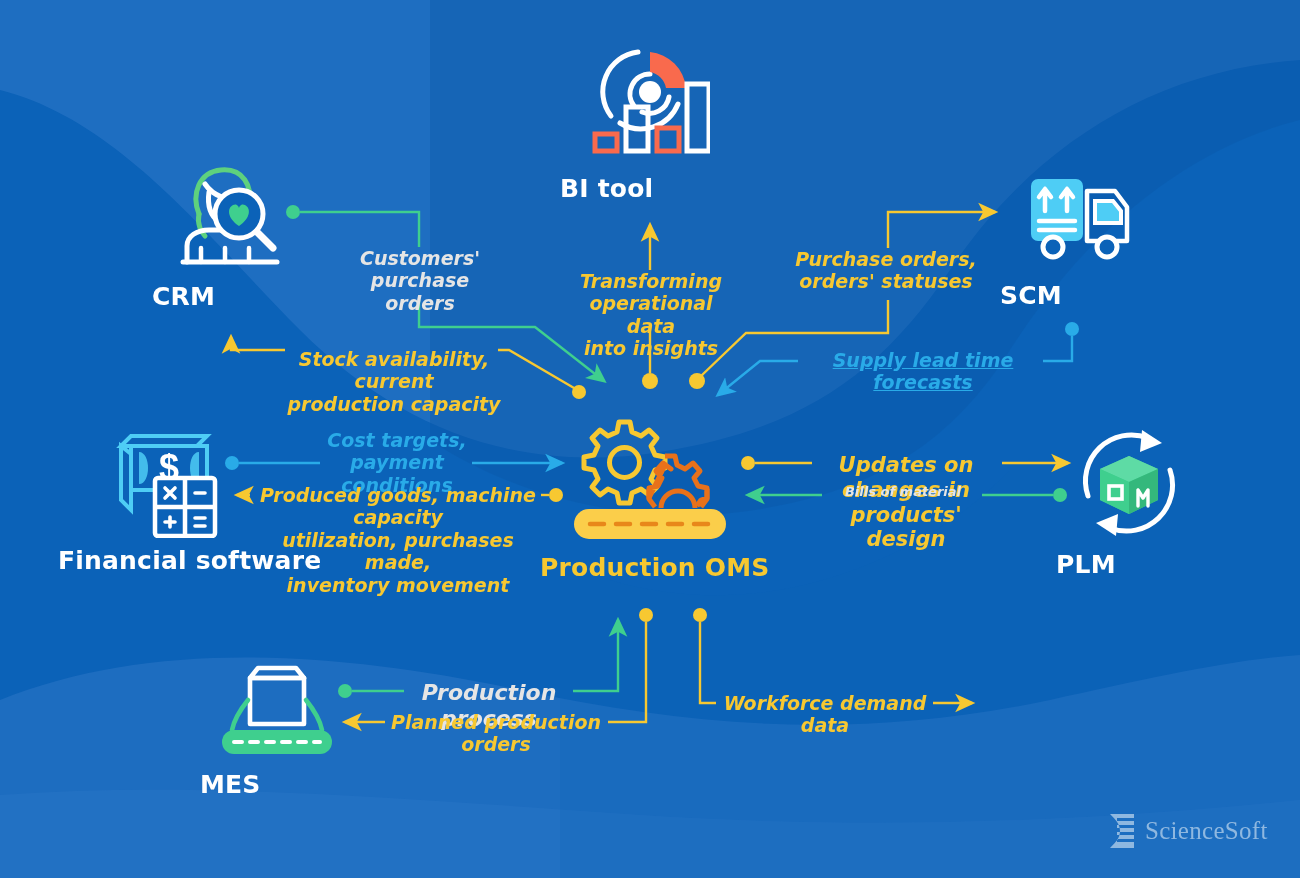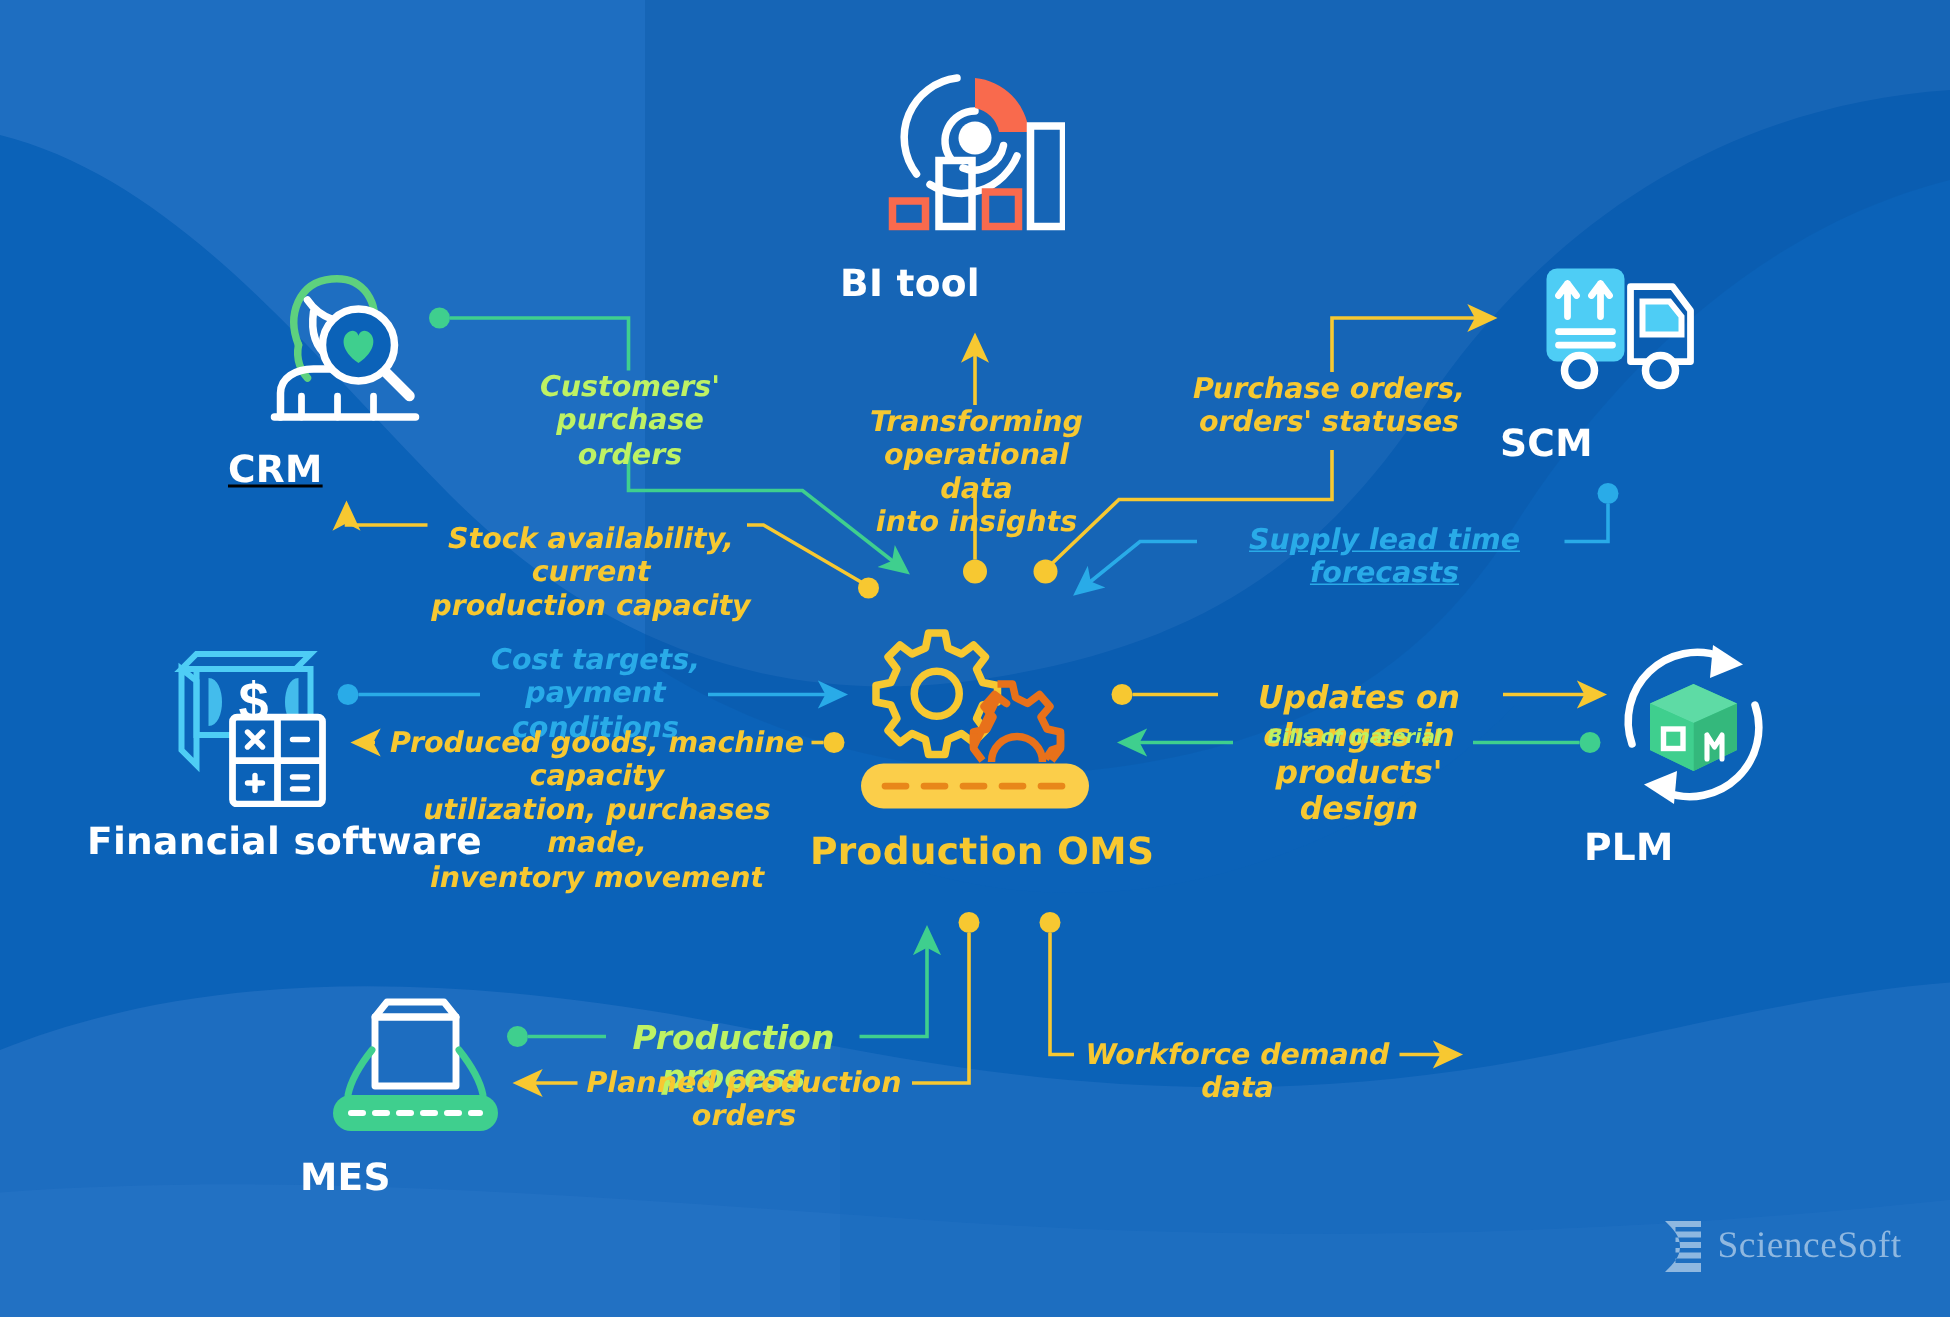--- a/index.html
+++ b/index.html
@@ -6,21 +6,21 @@
   body{width:1300px;height:878px;overflow:hidden;font-family:"DejaVu Sans",sans-serif;}
   #stage{position:relative;width:1300px;height:878px;overflow:hidden;background:#0b62b8;}
   #bg{position:absolute;left:0;top:0;width:1300px;height:878px;}
   #svg-links{position:absolute;left:0;top:0;width:1300px;height:878px;}
   .node{position:absolute;text-align:left;}
   .node-label{font-weight:bold;letter-spacing:.2px;line-height:1.05;white-space:nowrap;}
   .lbl-white{color:#ffffff;}
   .lbl-yellow{color:#f7c830;}
   .edge-label{position:absolute;font-style:italic;font-weight:bold;line-height:1.18;text-align:center;white-space:pre-line;}
   .c-yellow{color:#f7c831;}
-  .c-green{color:#bef264;}
+  .c-green{color:#e5e5e5;}
   .c-cyan{color:#29abe8;}
   .logo{position:absolute;display:flex;align-items:center;gap:7px;}
   .logo-text{color:#8fb8e0;font-family:"Liberation Serif",serif;font-size:25px;letter-spacing:.3px;}
 </style>
 </head>
 <body>
 
 <div id="stage">
 
   <svg id="bg" viewBox="0 0 1300 878">
@@ -132,21 +132,21 @@
       <path d="M60,10 A40,40 0 0 1 96,46 L76,46 A20,20 0 0 0 60,30 Z" fill="#f96a4d"></path>
       <circle cx="60" cy="50" r="11" fill="#ffffff"></circle>
       <rect x="5" y="92" width="22" height="17" fill="none" stroke="#f96a4d" stroke-width="5"></rect>
       <rect x="36" y="65" width="22" height="44" fill="none" stroke="#ffffff" stroke-width="5"></rect>
       <rect x="67" y="86" width="22" height="23" fill="none" stroke="#f96a4d" stroke-width="5"></rect>
       <rect x="97" y="42" width="22" height="67" fill="none" stroke="#ffffff" stroke-width="5"></rect>
     </svg>
     <div class="node-label lbl-white" style="font-size:25px;margin-top:14px;">BI tool</div>
   </div>
 
-  <div class="node" style="left:152px;top:178px;width:160px;text-decoration:underline;">
+  <div class="node" style="left:152px;top:162px;width:160px;">
     <svg width="110" height="110" viewBox="0 0 110 110" style="display:block;margin:0 auto;">
       <path d="M22,52 C14,32 22,10 44,8 C66,6 76,24 72,44" fill="none" stroke="#5ed17e" stroke-width="5" stroke-linecap="round"></path>
       <path d="M22,52 C20,62 24,70 28,74" fill="none" stroke="#5ed17e" stroke-width="5" stroke-linecap="round"></path>
       <path d="M28,22 C36,34 52,40 66,36" fill="none" stroke="#ffffff" stroke-width="5" stroke-linecap="round"></path>
       <path d="M32,30 C30,44 34,54 42,60" fill="none" stroke="#ffffff" stroke-width="5" stroke-linecap="round"></path>
       <path d="M10,100 L10,84 C10,74 20,68 32,68 L58,68" fill="none" stroke="#ffffff" stroke-width="5" stroke-linecap="round"></path>
       <path d="M6,100 L100,100" stroke="#ffffff" stroke-width="5" stroke-linecap="round"></path>
       <path d="M24,100 L24,86 M48,100 L48,86 M72,100 L72,86" stroke="#ffffff" stroke-width="4.5" stroke-linecap="round"></path>
       <circle cx="62" cy="52" r="24" fill="#0b62b8" stroke="#ffffff" stroke-width="5"></circle>
       <path d="M80,70 L96,86" stroke="#ffffff" stroke-width="7" stroke-linecap="round"></path>

